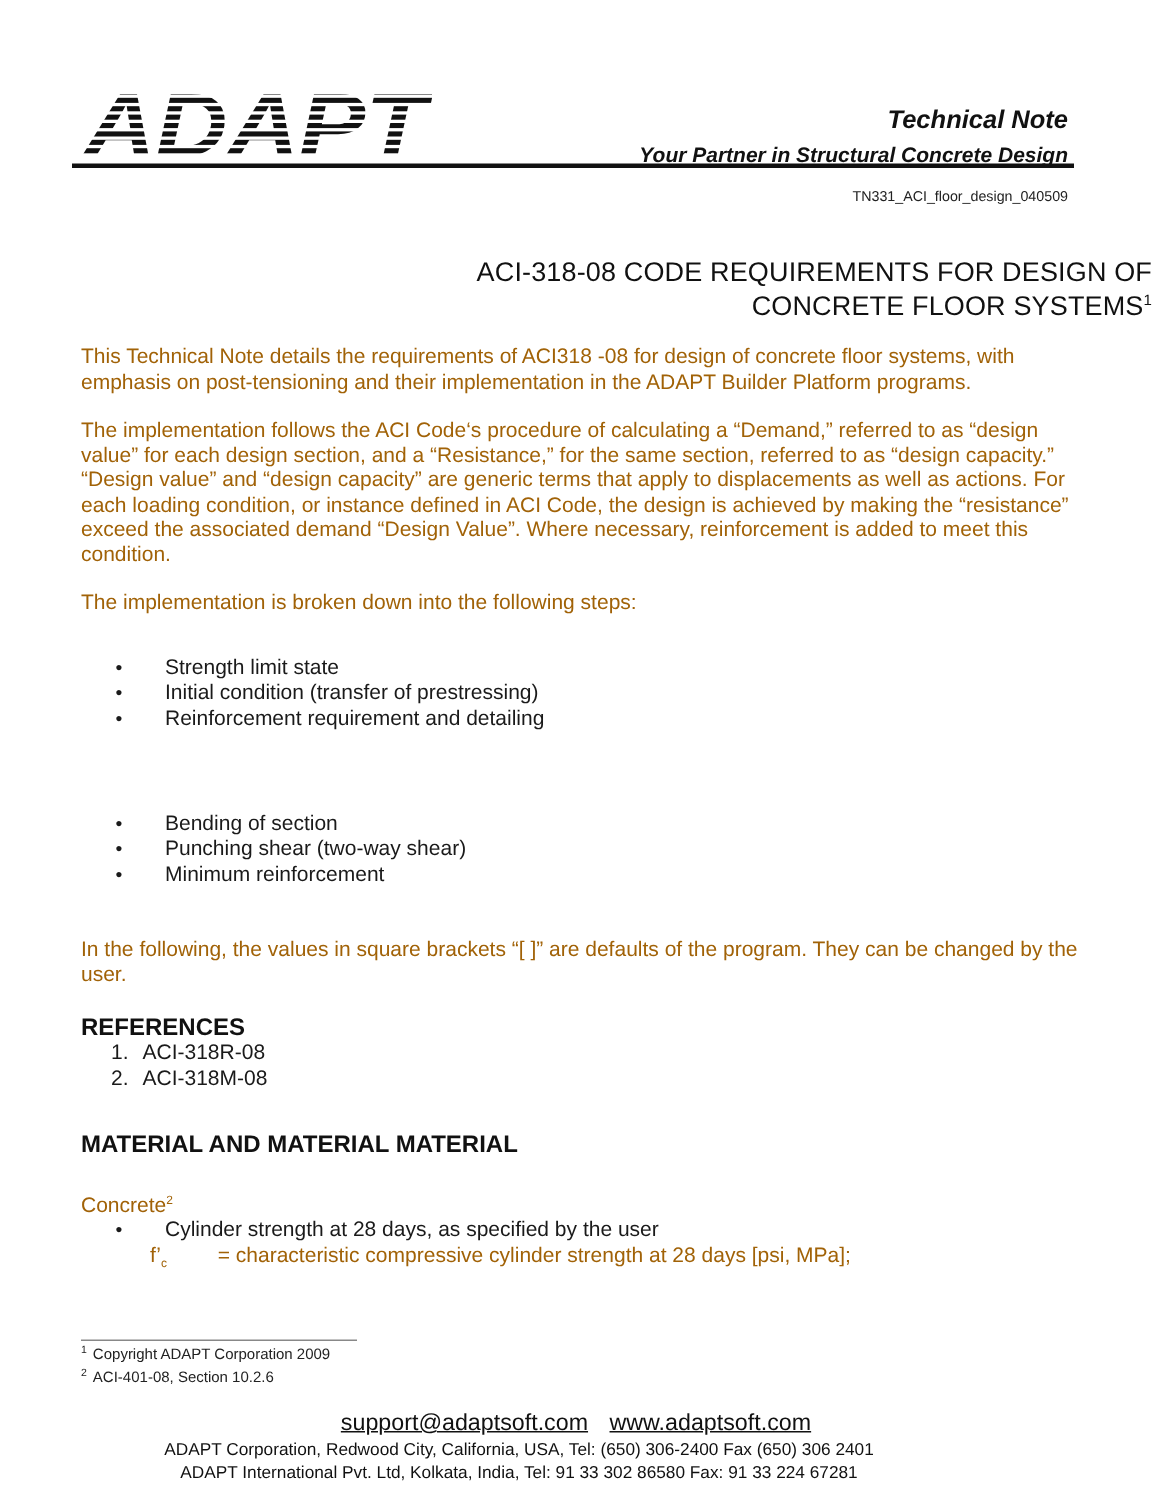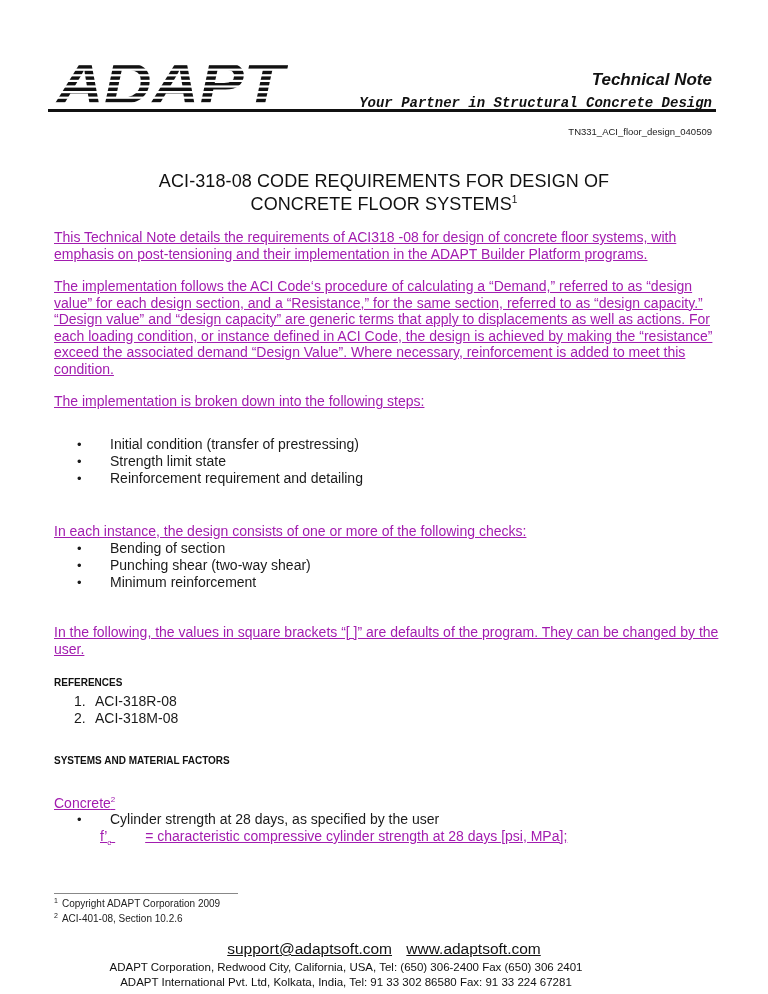--- a/index.html
+++ b/index.html
@@ -6,35 +6,35 @@
   body {
     width: 768px; height: 994px; position: relative; overflow: hidden;
     font-family: "Liberation Sans", sans-serif; color: #1a1a1a;
   }
   .page { position: absolute; left: 0; top: 16px; width: 768px; height: 994px; }
 
   
   .logo { position: absolute; left: 52px; top: 44px; width: 236px; height: 46px; }
   .hdr-right { position: absolute; right: 56px; top: 54px; text-align: right; }
   .tech-note { font-size: 17px; font-weight: bold; font-style: italic; color: #111; line-height: 20px; }
-  .tagline { font-size: 14px; font-weight: bold; font-style: italic; color: #111; line-height: 18px; margin-top: 4px; font-family: Liberation Mono, monospace; }
+  .tagline { font-size: 14px; font-weight: bold; font-style: italic; color: #111; line-height: 18px; margin-top: 4px; }
   .hdr-rule { position: absolute; left: 48px; top: 93px; width: 668px; height: 3px; background: #111; }
   .doc-id { position: absolute; right: 56px; top: 110px; font-size: 9.5px; color: #222; }
 
   
-  .title { position: absolute; left: 0; width: 768px; top: 154px; text-align: center;
+  .title { position: absolute; left: 0; width: 768px; top: 154px; text-align: right;
            font-size: 18px; line-height: 23px; color: #111; letter-spacing: 0.1px; }
   .title sup { font-size: 10px; vertical-align: super; line-height: 0; }
 
   
-  .p { position: absolute; left: 54px; width: 670px; font-size: 14px; line-height: 16.5px; color: #a21caf; text-decoration: underline; }
+  .p { position: absolute; left: 54px; width: 670px; font-size: 14px; line-height: 16.5px; color: #a16207; }
   ul.bl { position: absolute; margin: 0; padding: 0; list-style: none; font-size: 14px; line-height: 17px; }
   ul.bl li { position: relative; padding-left: 33px; }
   ul.bl li::before { content: "\2022"; position: absolute; left: 0; top: 0; font-size: 13px; }
-  .h { position: absolute; left: 54px; font-size: 10px; font-weight: bold; color: #111; }
+  .h { position: absolute; left: 54px; font-size: 16px; font-weight: bold; color: #111; }
   ol.nl { position: absolute; left: 74px; margin: 0; padding: 0; list-style: none; font-size: 14px; line-height: 17px; }
   ol.nl li span.n { display: inline-block; width: 21px; }
   .sup { font-size: 8px; vertical-align: super; line-height: 0; }
   .sub { font-size: 8px; vertical-align: sub; line-height: 0; }
 
   
   .fn-rule { position: absolute; left: 54px; top: 877px; width: 184px; height: 1px; background: #888; }
   .fn { position: absolute; left: 54px; font-size: 10px; color: #222; }
   .fn .fnum { font-size: 7px; vertical-align: super; margin-right: 4px; }
 
@@ -74,42 +74,41 @@
   <div class="title">
     <div>ACI-318-08 CODE REQUIREMENTS FOR DESIGN OF</div>
     <div><span>CONCRETE FLOOR SYSTEMS</span><sup>1</sup></div>
   </div>
 
   <div class="p" style="top:213px;">This Technical Note details the requirements of ACI318 -08 for design of concrete floor systems, with emphasis on post-tensioning and their  implementation in the ADAPT Builder Platform programs.</div>
   <div class="p" style="top:262px;">The implementation follows the ACI Code‘s  procedure of calculating a “Demand,”  referred to as “design value” for each design section, and a “Resistance,” for the same section, referred to as “design capacity.” “Design value” and “design capacity” are generic terms that apply to displacements as well as actions. For each loading condition, or instance defined in ACI Code, the design is achieved by making the “resistance” exceed the associated demand “Design Value”. Where necessary, reinforcement is added to meet this condition.</div>
   <div class="p" style="top:377px;">The implementation is broken down into the following steps:</div>
 
   <ul class="bl" style="left:77px; top:420px;">
+    <li>Strength limit state</li>
     <li>Initial condition (transfer of prestressing)</li>
-    <li>Strength limit state</li>
     <li>Reinforcement requirement and detailing</li>
   </ul>
 
-  <div class="p" style="top:507px;">In each instance, the design consists of one or more of the following checks:</div>
 
   <ul class="bl" style="left:77px; top:524px;">
     <li>Bending of section</li>
     <li>Punching shear (two-way shear)</li>
     <li>Minimum reinforcement</li>
   </ul>
 
   <div class="p" style="top:608px;">In the following, the values in square brackets “[ ]” are defaults of the program. They can be changed by the user.</div>
 
   <div class="h" style="top:661px;">REFERENCES</div>
   <ol class="nl" style="top:677px;">
     <li><span class="n">1.</span><span>ACI-318R-08</span></li>
     <li><span class="n">2.</span><span>ACI-318M-08</span></li>
   </ol>
 
-  <div class="h" style="top:739px;">SYSTEMS AND MATERIAL FACTORS</div>
+  <div class="h" style="top:739px;">MATERIAL AND MATERIAL MATERIAL</div>
   <div class="p" style="top:779px;"><span>Concrete</span><span class="sup">2</span></div>
 
   <ul class="bl" style="left:77px; top:795px;">
     <li>Cylinder strength at 28 days, as specified by the user</li>
   </ul>
   <div class="p" style="top:812px; left:100px; width:600px;">
     <span><span>f’</span><span class="sub">c</span></span>
     <span style="display:inline-block; width:30px;"></span><span>= characteristic compressive cylinder strength at 28 days [psi, MPa];</span>
   </div>
 

